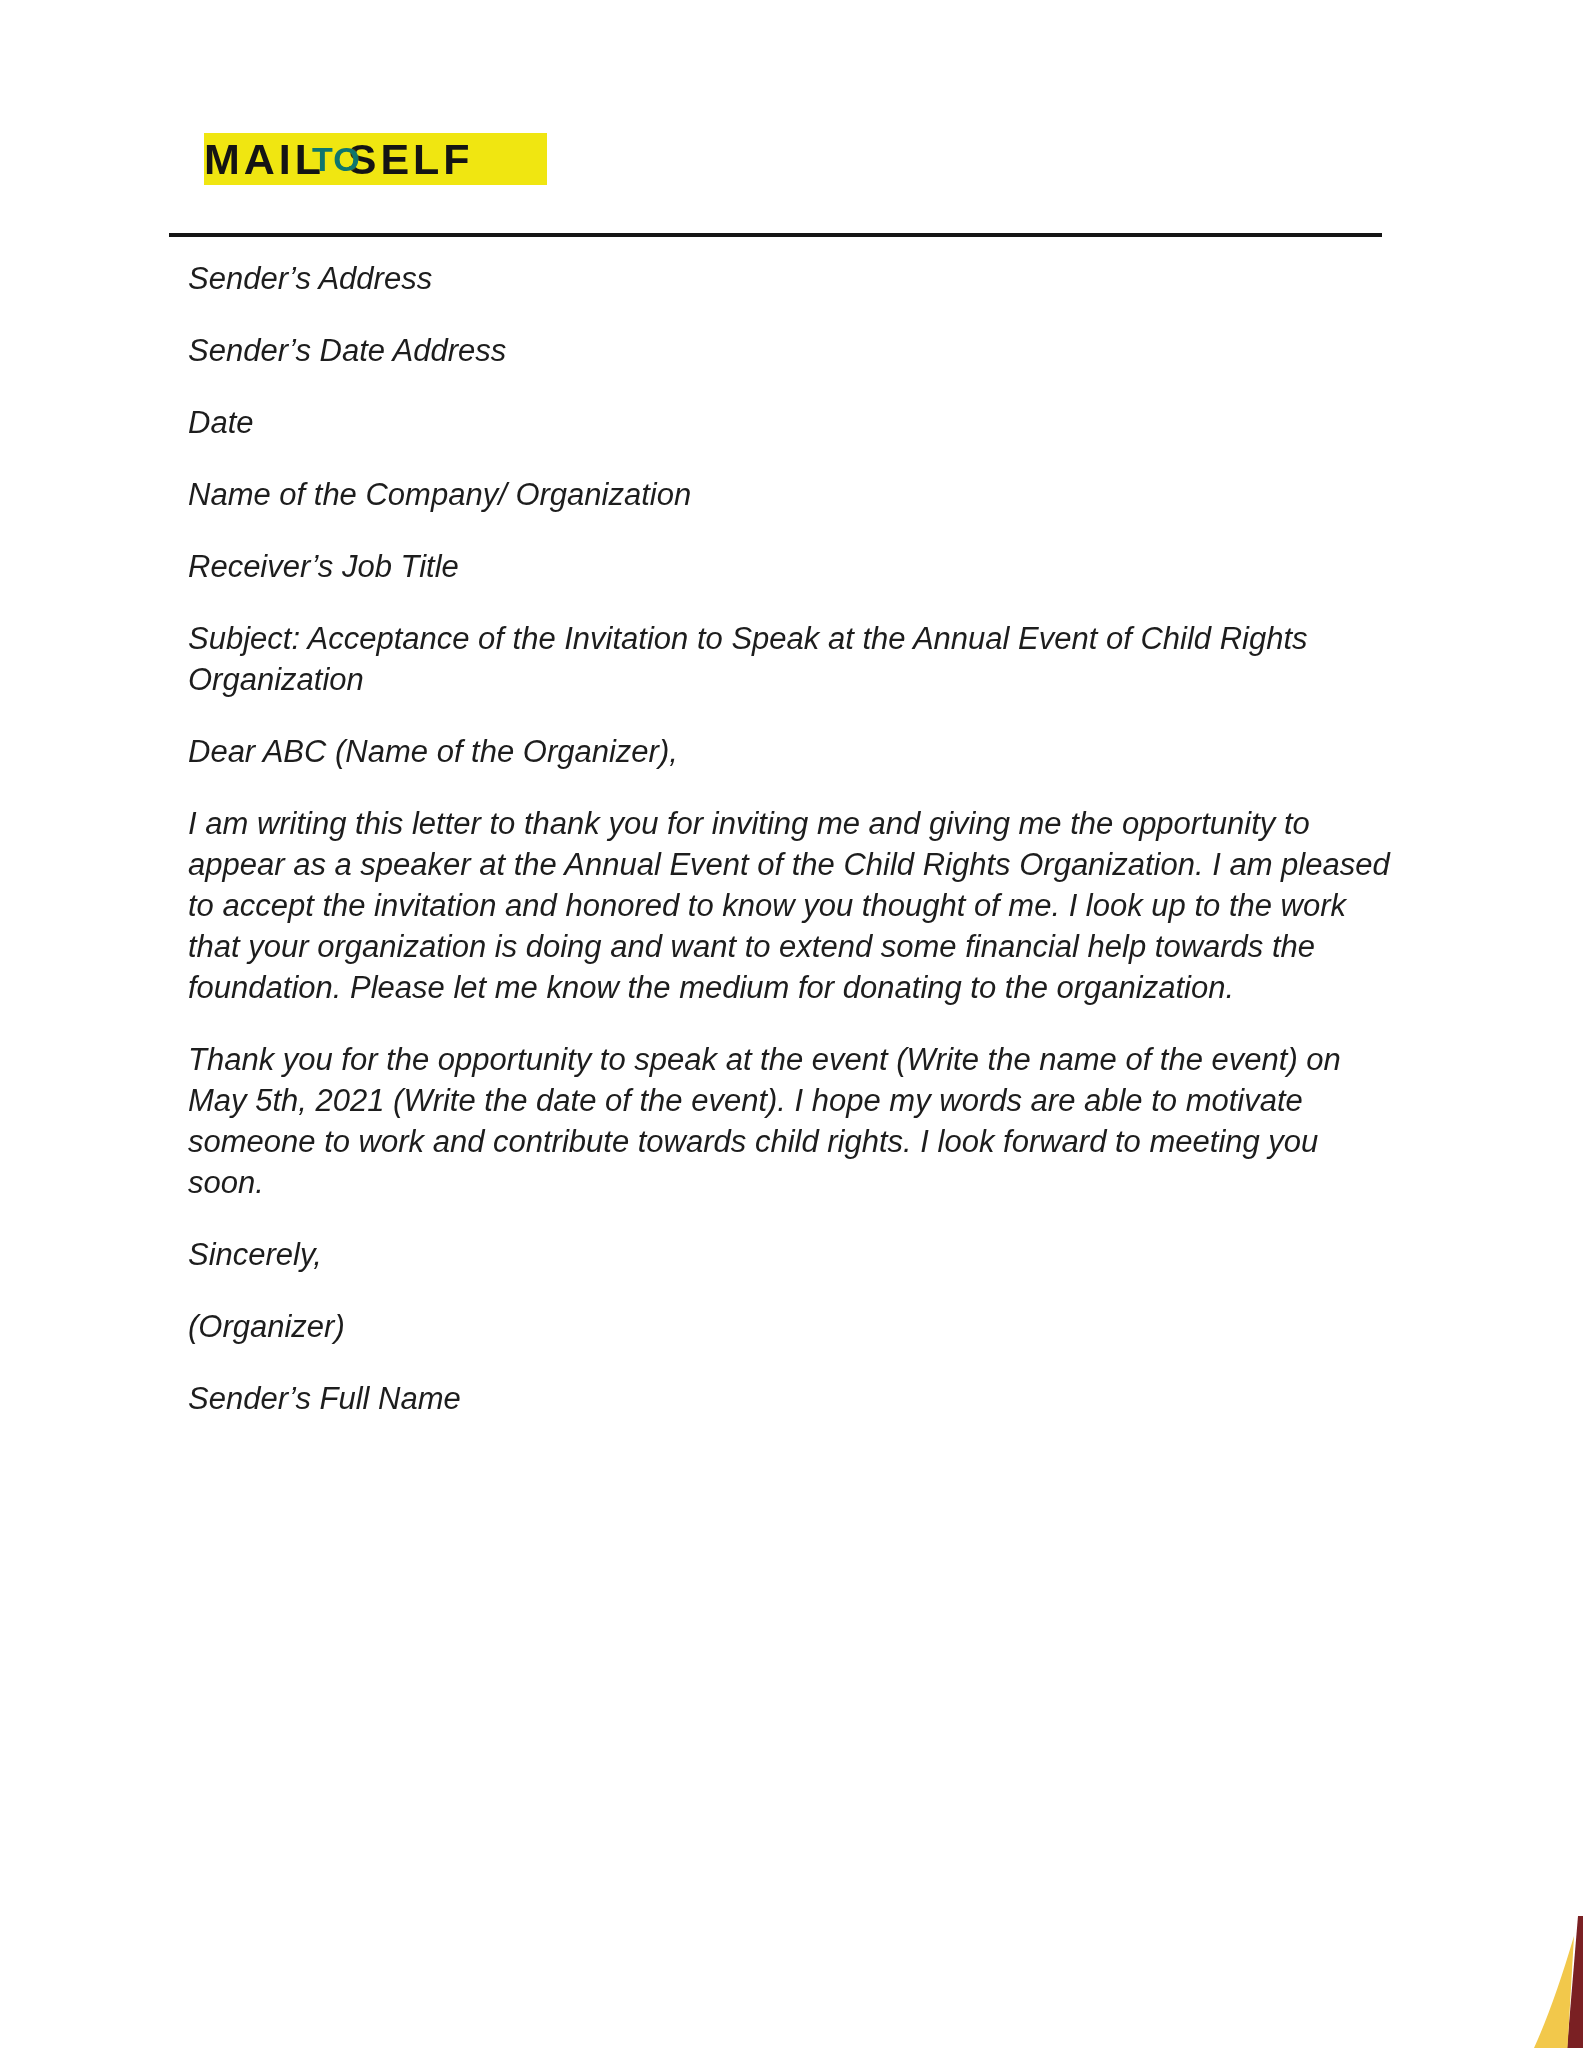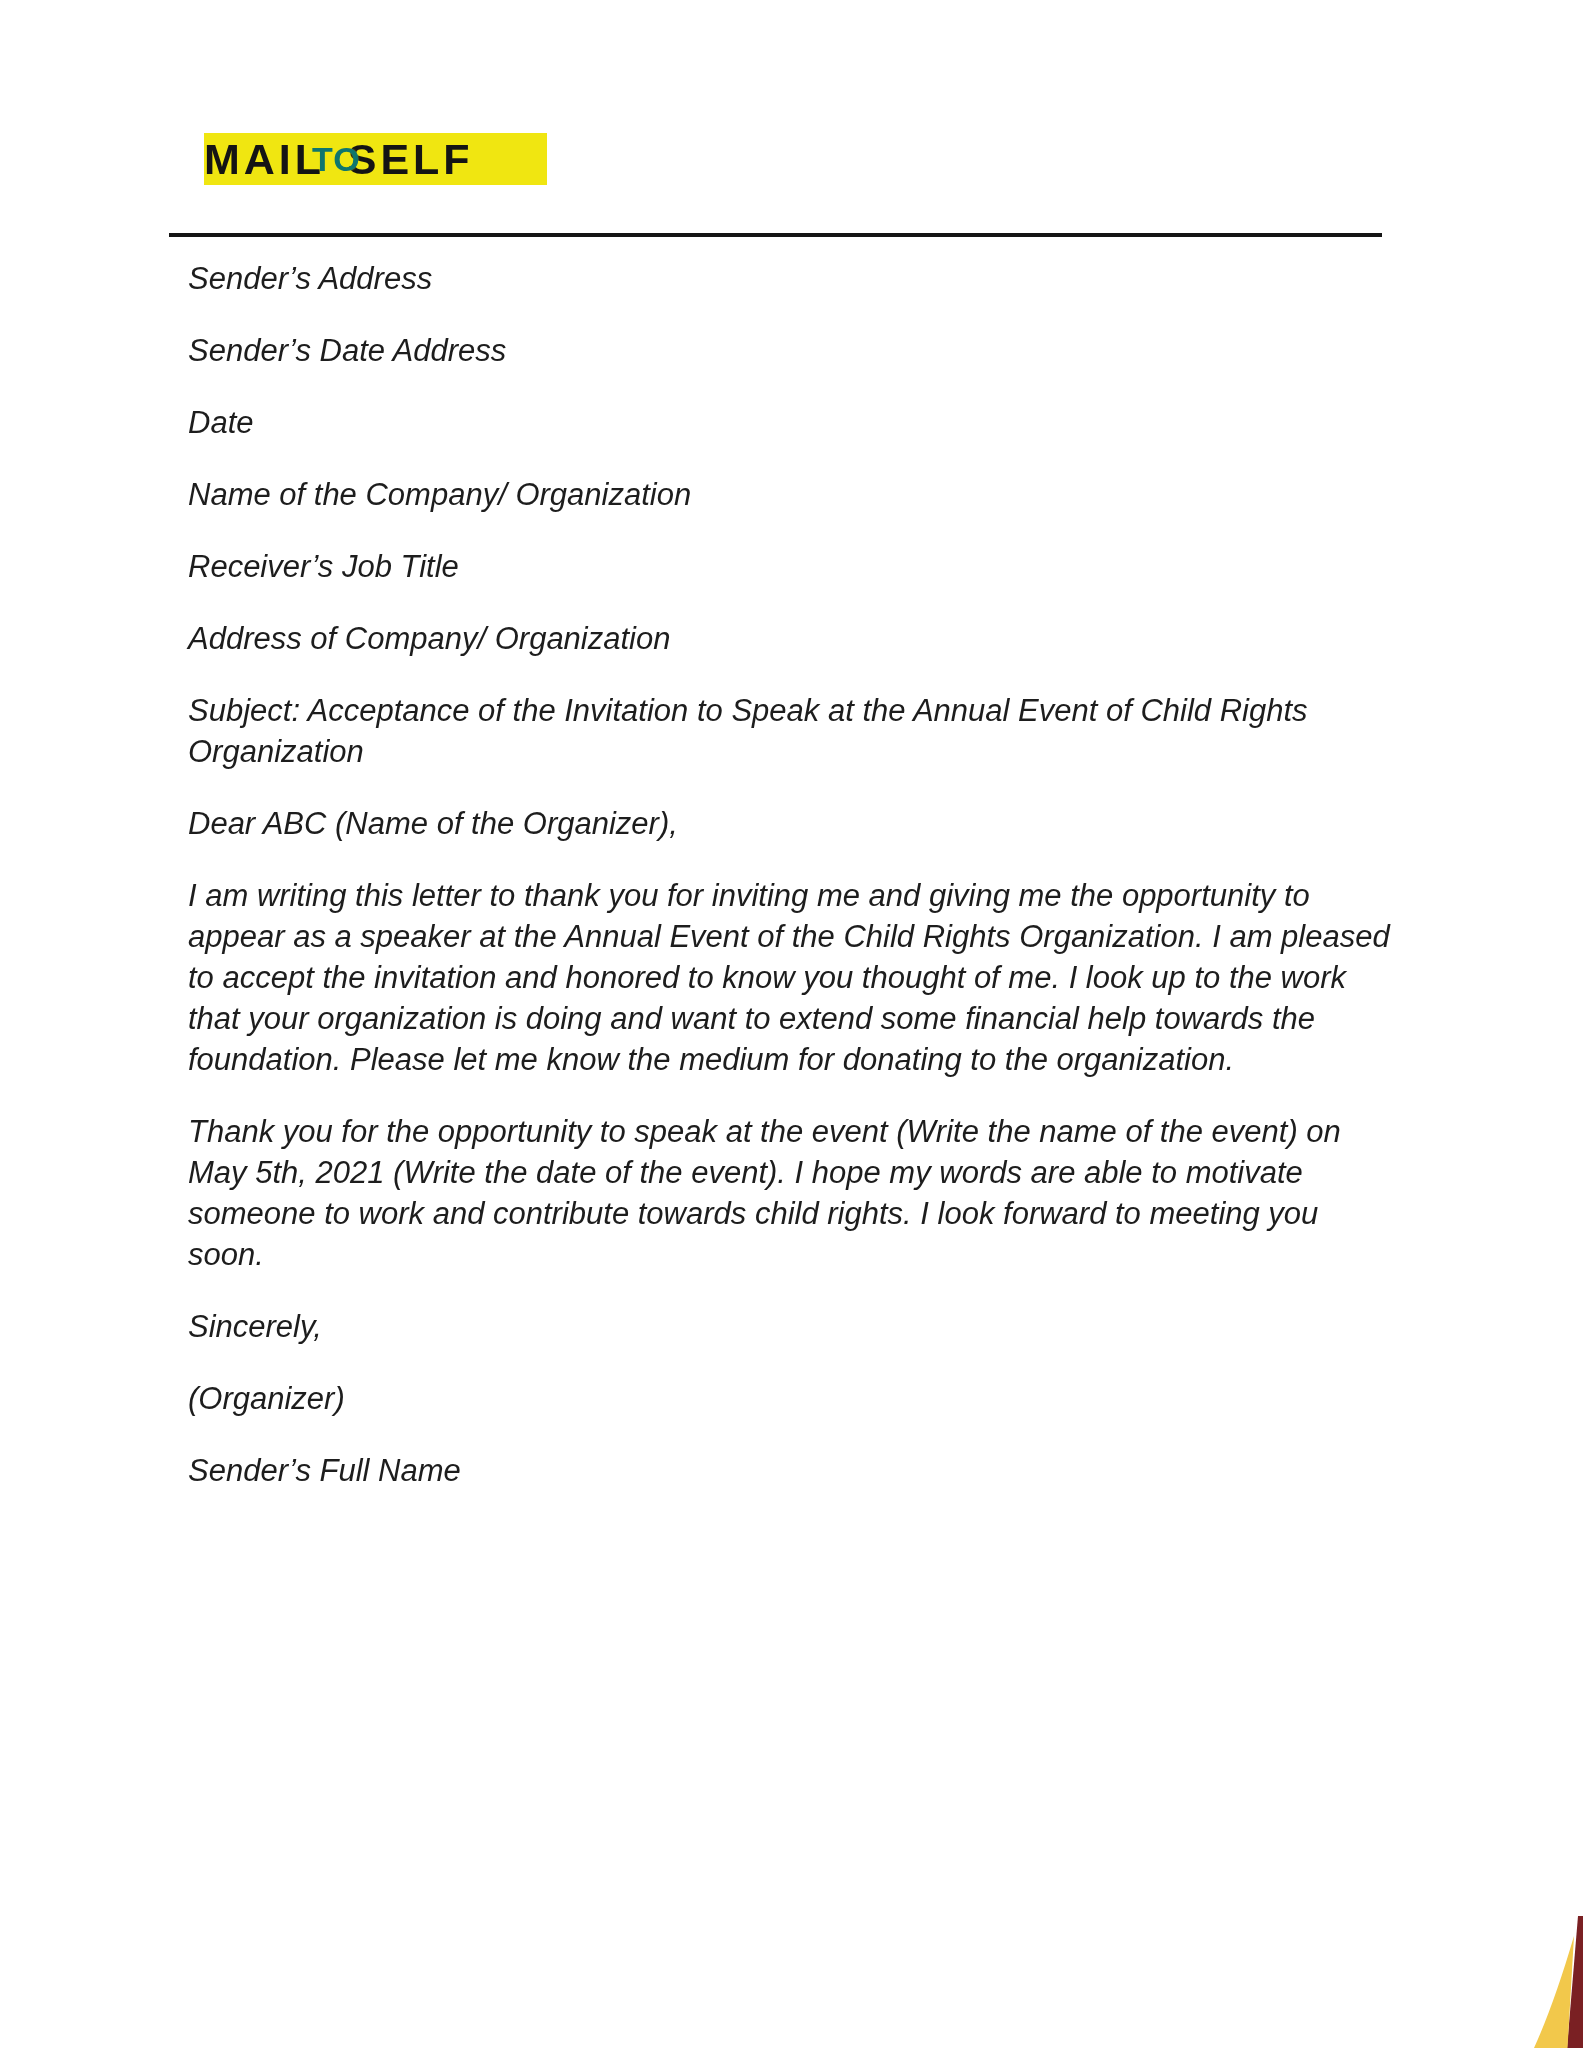--- a/index.html
+++ b/index.html
@@ -90,21 +90,20 @@
   </div>
 
   <div class="divider"></div>
 
   <div class="content">
     <p>Sender’s Address</p>
     <p>Sender’s Date Address</p>
     <p>Date</p>
     <p>Name of the Company/ Organization</p>
     <p>Receiver’s Job Title</p>
-    <p>Address of Company/ Organization</p>
     <p>Subject: Acceptance of the Invitation to Speak at the Annual Event of Child Rights Organization</p>
     <p>Dear ABC (Name of the Organizer),</p>
     <p>I am writing this letter to thank you for inviting me and giving me the opportunity to appear as a speaker at the Annual Event of the Child Rights Organization. I am pleased to accept the invitation and honored to know you thought of me. I look up to the work that your organization is doing and want to extend some financial help towards the foundation. Please let me know the medium for donating to the organization.</p>
     <p>Thank you for the opportunity to speak at the event (Write the name of the event) on May 5th, 2021 (Write the date of the event). I hope my words are able to motivate someone to work and contribute towards child rights. I look forward to meeting you soon.</p>
     <p>Sincerely,</p>
     <p>(Organizer)</p>
     <p>Sender’s Full Name</p>
   </div>
 
   <svg class="corner-svg" viewBox="0 0 62 132" aria-hidden="true">

